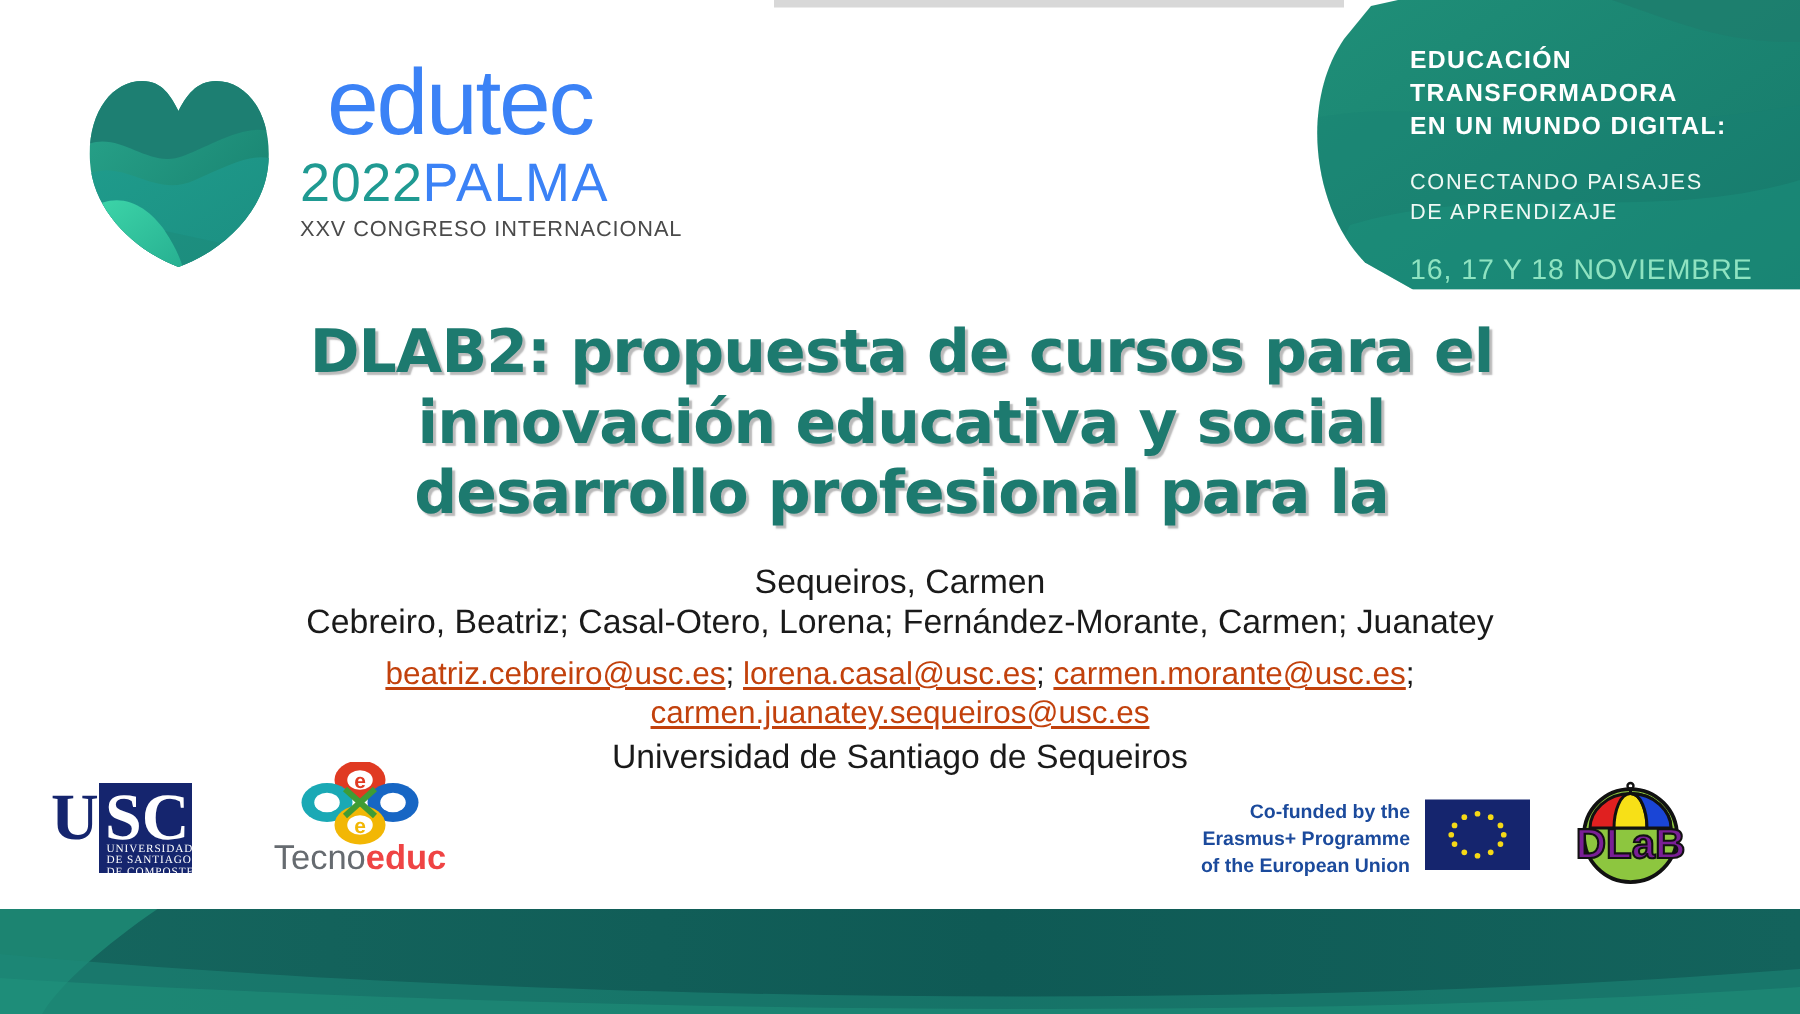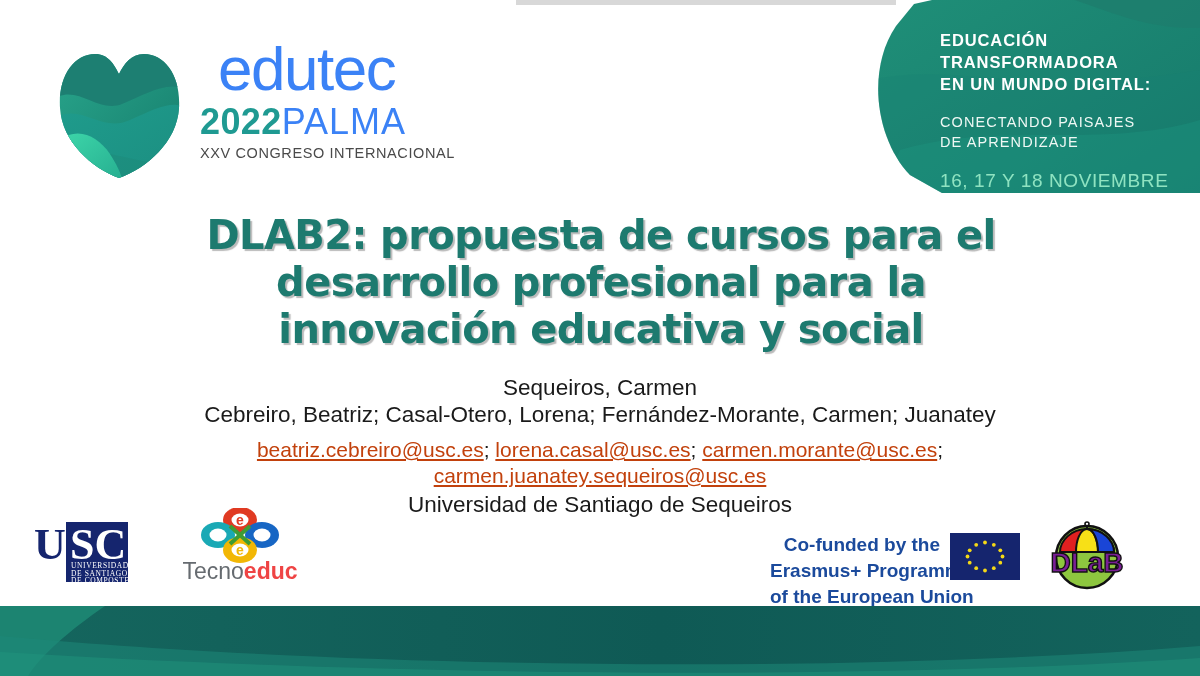--- a/index.html
+++ b/index.html
@@ -99,21 +99,21 @@
     line-height: 0.95;
     margin-left: 18px;
   }
   .edutec-sub {
     margin-top: 5px;
     font-size: 36px;
     letter-spacing: 0.4px;
     line-height: 1;
     white-space: nowrap;
   }
-  .edutec-year { color: #1f9a92; font-weight: bold; }
+  .edutec-year { color: #1f9a92; font-weight: normal; }
   .edutec-city { color: #3b82f6; font-weight: normal; letter-spacing: 1px; }
   .edutec-tag {
     margin-top: 5px;
     font-size: 14.5px;
     letter-spacing: 0.6px;
     color: #4a4a4a;
     white-space: nowrap;
     text-align: right;
     width: 252px;
   }
@@ -208,21 +208,21 @@
     top: 530px;
     width: 250px;
     height: 56px;
   }
   .erasmus-text {
     position: absolute;
     left: 0;
     top: 2px;
     width: 170px;
     text-align: right;
-    font-size: 19px;
+    font-size: 13px;
     line-height: 1.38;
     font-weight: bold;
     color: #1b4a9c;
     white-space: nowrap;
   }
   .eu-flag {
     position: absolute;
     left: 180px;
     top: 3px;
     width: 70px;
@@ -320,22 +320,22 @@
       <div class="edutec-main">edutec</div>
       <div class="edutec-sub">
         <span class="edutec-year">2022</span><span class="edutec-city">PALMA</span>
       </div>
       <div class="edutec-tag">XXV CONGRESO INTERNACIONAL</div>
     </div>
   </div>
 
   <div class="title">
     <div>DLAB2: propuesta de cursos para el</div>
+    <div>innovación educativa y social</div>
     <div>desarrollo profesional para la</div>
-    <div>innovación educativa y social</div>
   </div>
 
   <div class="authors">
     <div>Sequeiros, Carmen</div>
     <div>Cebreiro, Beatriz; Casal-Otero, Lorena; Fernández-Morante, Carmen; Juanatey</div>
   </div>
 
   <div class="emails">
     <a href="#">beatriz.cebreiro@usc.es</a><span class="sep">; </span><a href="#">lorena.casal@usc.es</a><span class="sep">; </span><a href="#">carmen.morante@usc.es</a><span class="sep">; </span><a href="#">carmen.juanatey.sequeiros@usc.es</a>
   </div>

